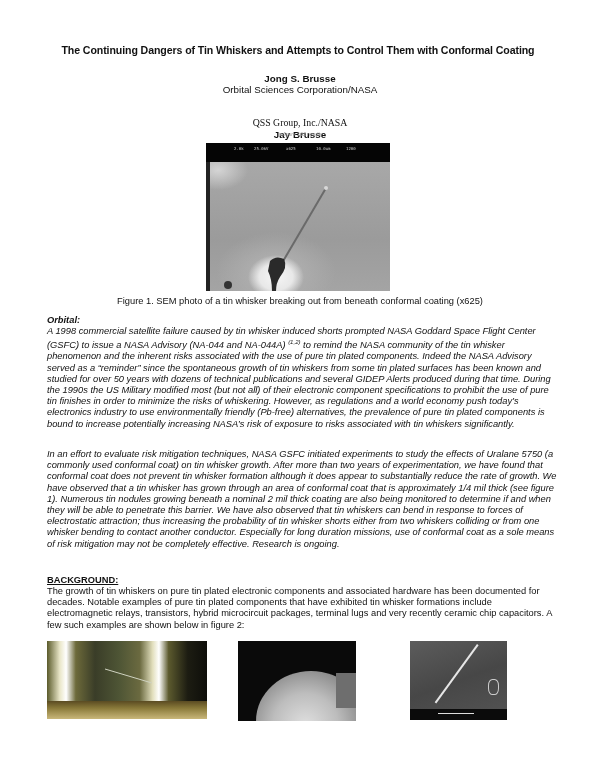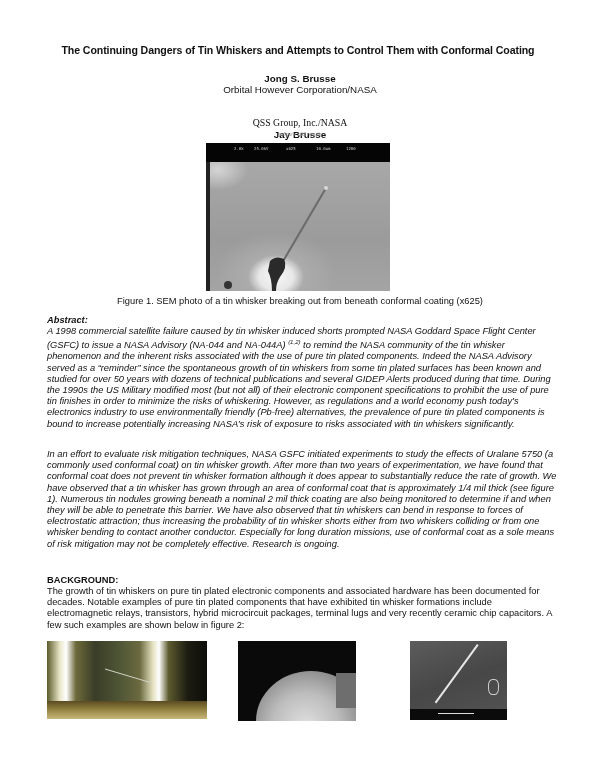--- a/index.html
+++ b/index.html
@@ -41,21 +41,21 @@
   .p3 .scale { position: absolute; left: 28px; bottom: 6px; width: 36px; height: 1px; background: #ddd; }
   .p3 .blob { position: absolute; left: 78px; top: 38px; width: 9px; height: 14px; border: 1px solid #ccc; border-radius: 40%; }
   sup { font-size: 6px; vertical-align: 4px; }
 </style>
 </head>
 <body>
 
 <div class="abs title">The Continuing Dangers of Tin Whiskers and Attempts to Control Them with Conformal Coating</div>
 
 <div class="abs center bold" style="top:73px;">Jong S. Brusse</div>
-<div class="abs center" style="top:84px;">Orbital However Corporation/NASA</div>
+<div class="abs center" style="top:84px;">Orbital Sciences Corporation/NASA</div>
 
 <div class="abs center bold" style="top:120px;margin-top:9px;">Jay Brusse</div>
 <div class="abs center" style="top:117px;font-family:Liberation Serif, serif;">QSS Group, Inc./NASA</div>
 
 <div class="abs note">in figure 1&amp;2 results</div>
 
 <div class="abs fig1">
   <div class="band">
     <span style="left:28px;top:3px;">2.0k</span>
     <span style="left:48px;top:3px;">25.0kV</span>
@@ -68,28 +68,28 @@
   <svg style="position:absolute;left:0;top:0;" width="184" height="148">
     <line x1="76" y1="120" x2="120" y2="45" stroke="#6a6a6a" stroke-width="2"></line>
     <circle cx="120" cy="45" r="2" fill="#d8d8d8"></circle>
     <path d="M64 118 Q70 112 78 116 Q82 124 74 134 Q70 140 70 148 L66 148 Q66 136 62 128 Z" fill="#2a2a2a"></path>
     <circle cx="22" cy="142" r="4" fill="#333"></circle>
   </svg>
 </div>
 
 <div class="abs cap">Figure 1. SEM photo of a tin whisker breaking out from beneath conformal coating (x625)</div>
 
-<div class="abs para bold it" style="top:315px;">Abstract:</div>
+<div class="abs para bold it" style="top:315px;">Orbital:</div>
 <div class="abs para it" style="top:326px;">
   <span>A 1998 commercial satellite failure caused by tin whisker induced shorts prompted NASA Goddard Space Flight Center (GSFC) to issue a NASA Advisory (NA-044 and NA-044A) </span><sup>(1,2)</sup><span> to remind the NASA community of the tin whisker phenomenon and the inherent risks associated with the use of pure tin plated components.  Indeed the NASA Advisory served as a “reminder” since the spontaneous growth of tin whiskers from some tin plated surfaces has been known and studied for over 50 years with dozens of technical publications and several GIDEP Alerts produced during that time.  During the 1990s the US Military modified most (but not all) of their electronic component specifications to prohibit the use of pure tin finishes in order to minimize the risks of whiskering.  However, as regulations and a world economy push today’s electronics industry to use environmentally friendly (Pb-free) alternatives, the prevalence of pure tin plated components is bound to increase potentially increasing NASA’s risk of exposure to risks associated with tin whiskers significantly.</span>
 </div>
 
 <div class="abs para it" style="top:449px;">In an effort to evaluate risk mitigation techniques, NASA GSFC initiated experiments to study the effects of Uralane 5750 (a commonly used conformal coat) on tin whisker growth.  After more than two years of experimentation, we have found that conformal coat does not prevent tin whisker formation although it does appear to substantially reduce the rate of growth.  We have observed that a tin whisker has grown through an area of conformal coat that is approximately 1/4 mil thick (see figure 1).  Numerous tin nodules growing beneath a nominal 2 mil thick coating are also being monitored to determine if and when they will be able to penetrate this barrier.  We have also observed that tin whiskers can bend in response to forces of electrostatic attraction; thus increasing the probability of tin whisker shorts either from two whiskers colliding or from one whisker bending to contact another conductor.  Especially for long duration missions, use of conformal coat as a sole means of risk mitigation may not be completely effective.  Research is ongoing.</div>
 
-<div class="abs para bold" style="top:575px;">BACKGROUND:</div>
+<div class="abs para bold" style="top:575px;text-decoration:underline;">BACKGROUND:</div>
 <div class="abs para" style="top:586px;">The growth of tin whiskers on pure tin plated electronic components and associated hardware has been documented for decades.  Notable examples of pure tin plated components that have exhibited tin whisker formations include electromagnetic relays, transistors, hybrid microcircuit packages, terminal lugs and very recently ceramic chip capacitors.  A few such examples are shown below in figure 2:</div>
 
 <div class="abs photo p1">
   <svg style="position:absolute;left:0;top:0;" width="160" height="78">
     <line x1="58" y1="28" x2="105" y2="42" stroke="#cfd2c0" stroke-width="1"></line>
   </svg>
   <div class="base"></div>
 </div>
 
 <div class="abs photo p2">

